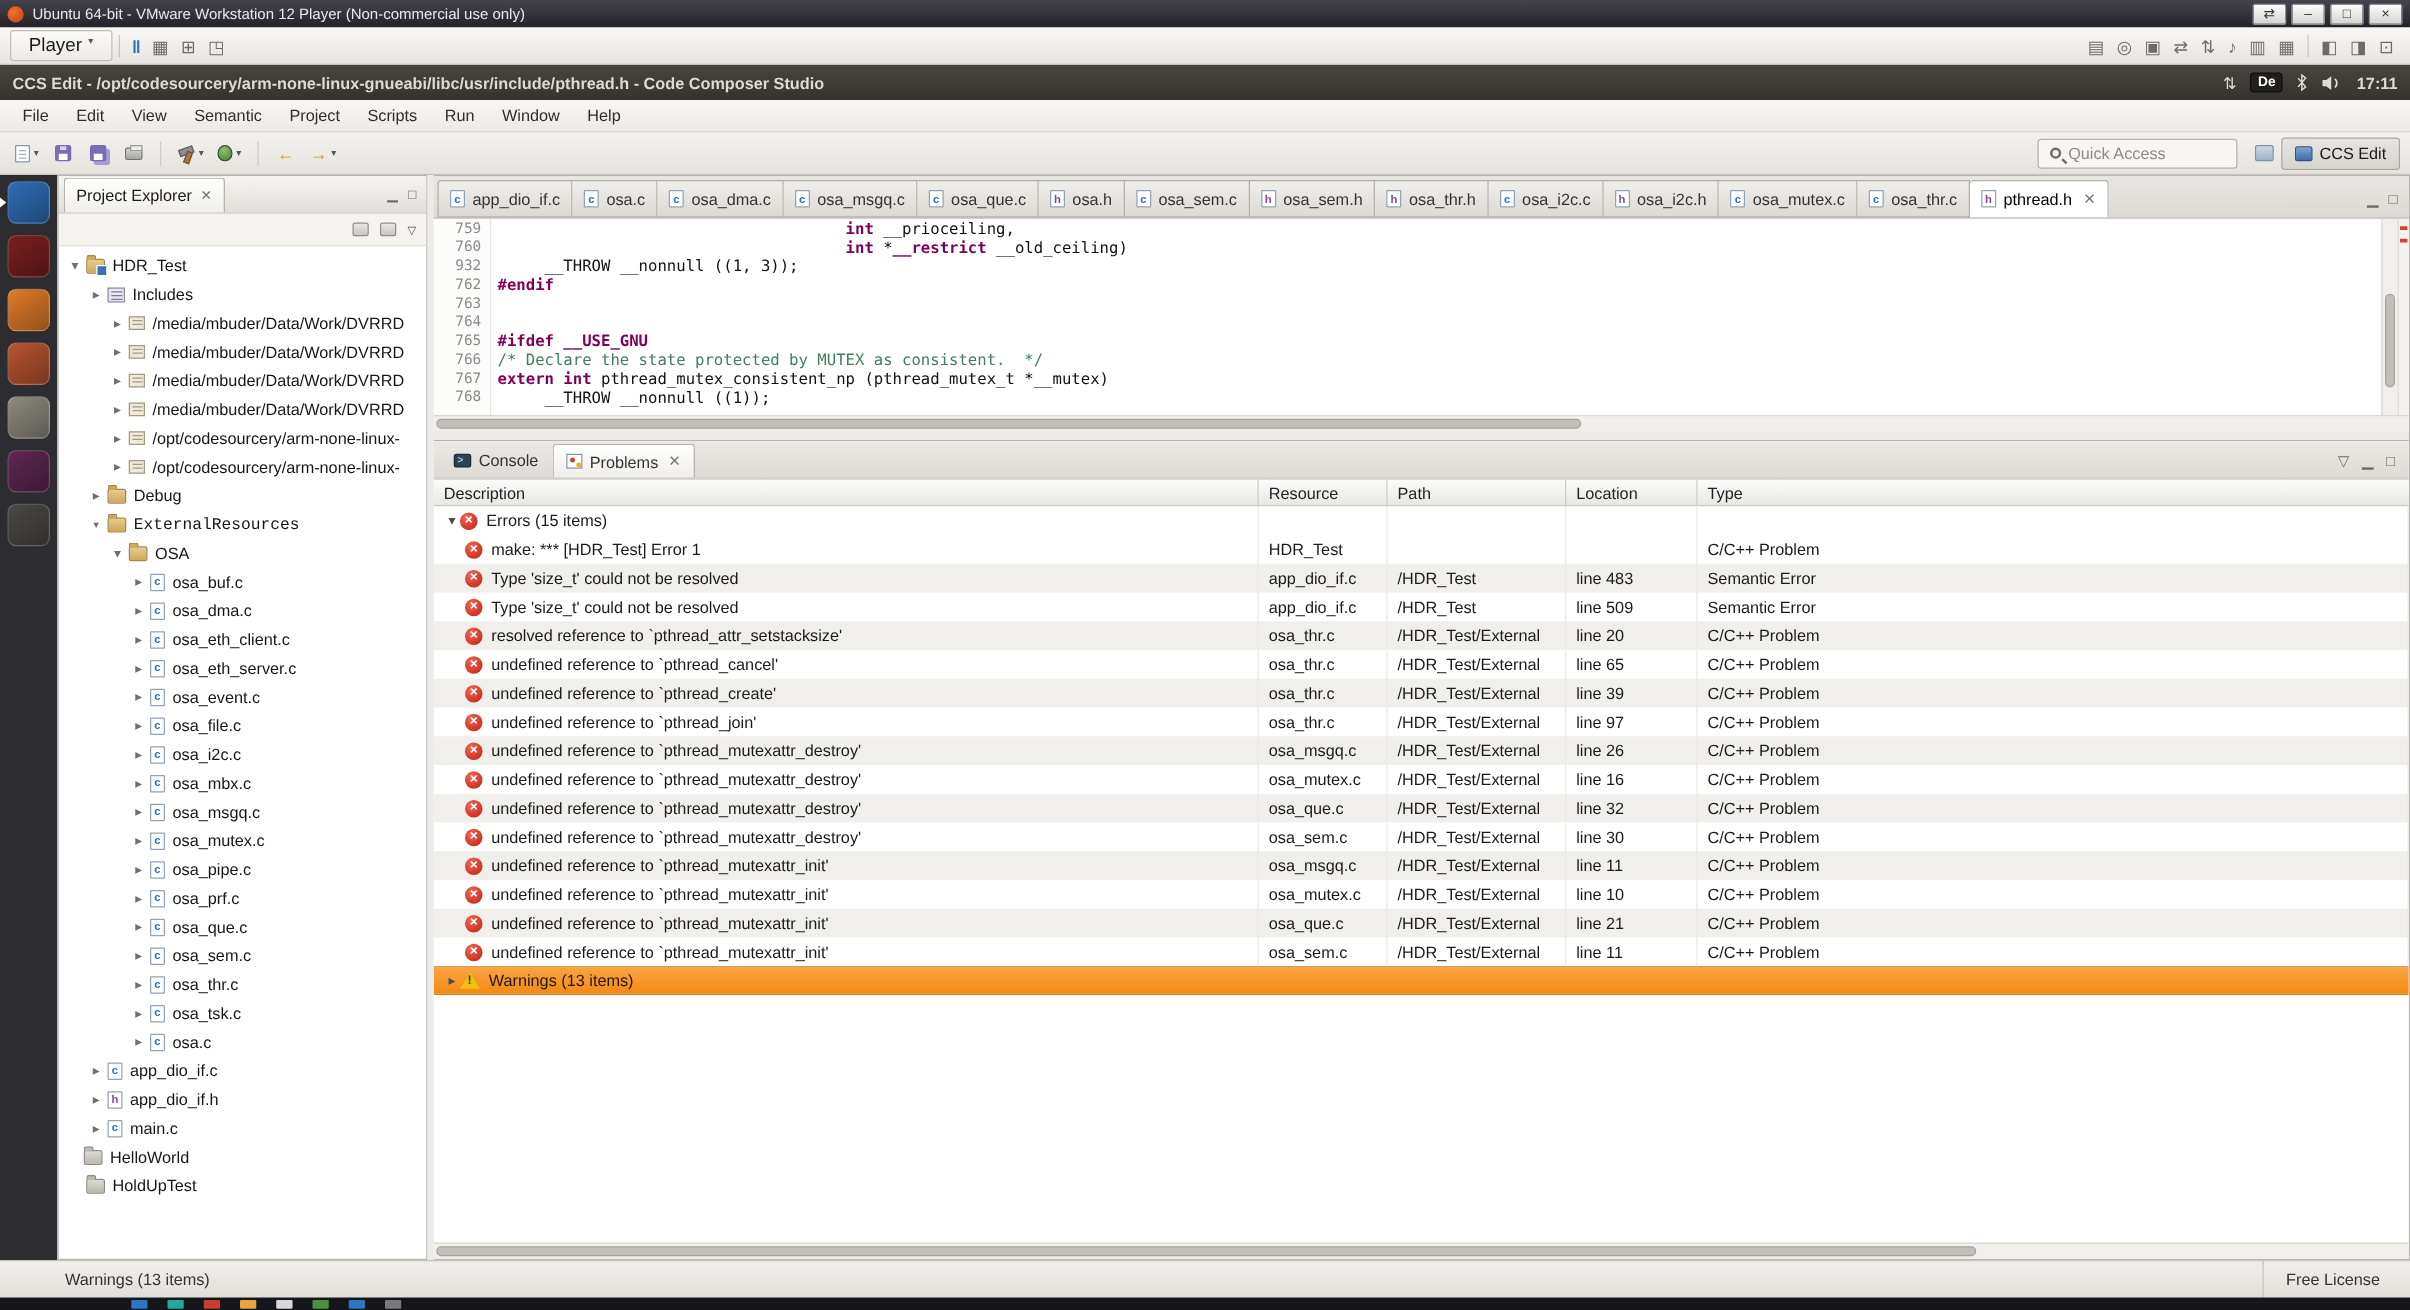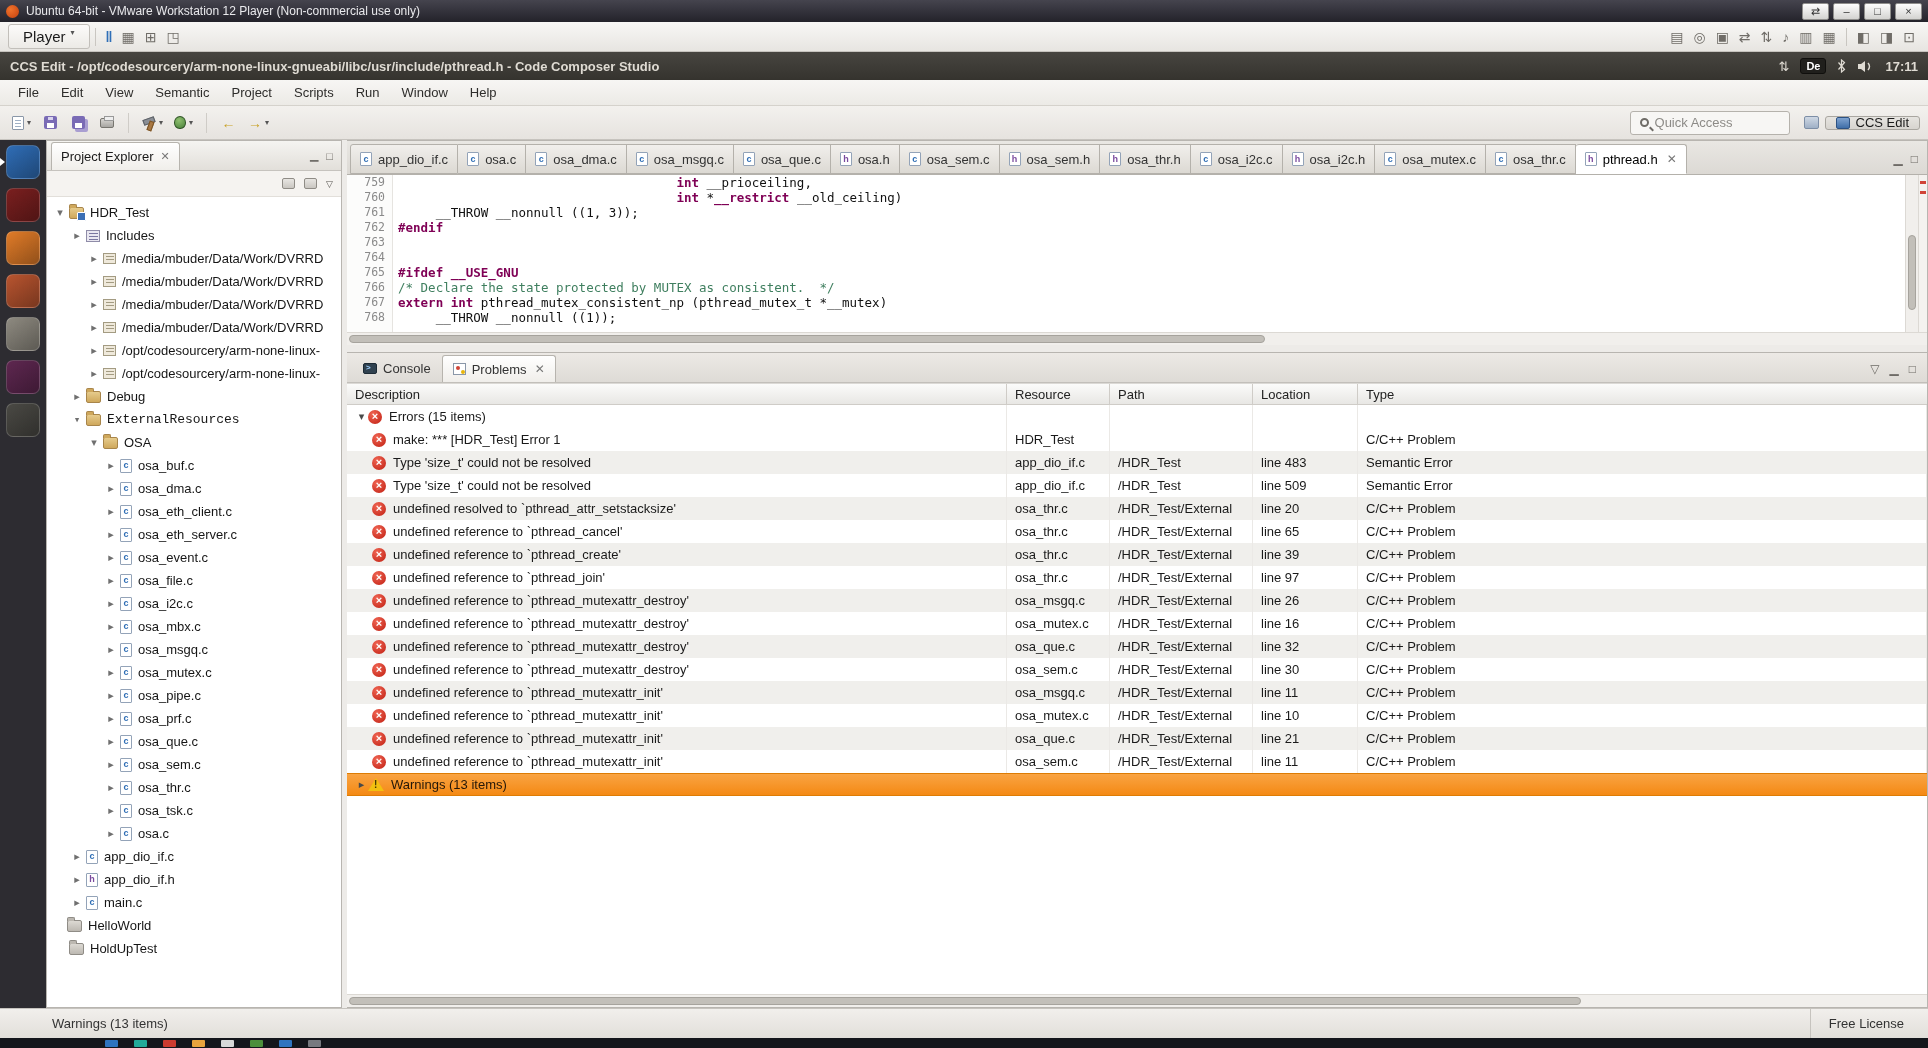--- a/index.html
+++ b/index.html
@@ -38,21 +38,21 @@
   #ccs-toolbar-left{display:flex;align-items:center;gap:3px}
   .tbtn{height:25px;min-width:25px;display:flex;align-items:center;justify-content:center;border-radius:3px;padding:0 4px;gap:3px}
   .tb-sep{width:1px;height:20px;background:#cfccc7;margin:0 6px}
   .dd::after{content:"▾";font-size:8px;color:#555}
   .tb-spacer{flex:1}
   .qa{display:flex;align-items:center;gap:6px;border:1px solid #b5b2ac;background:#f7f6f4;border-radius:3px;height:24px;padding:0 9px;color:#8d8b87;width:160px}
   .mag{width:9px;height:9px;border:2px solid #6f6c67;border-radius:50%;position:relative;flex:none}
   .mag::after{content:"";position:absolute;width:5px;height:2px;background:#6f6c67;transform:rotate(45deg);left:7px;top:8px}
   .persp-group{display:flex;align-items:center;gap:6px;margin-left:14px}
   .persp-grid{width:15px;height:13px;background:linear-gradient(#cfd8e4,#9fb0c6);border:1px solid #7d8ea6;border-radius:2px}
-  .persp{display:flex;align-items:center;gap:6px;border:1px solid #a9a6a0;background:linear-gradient(#e6e4e0,#d7d4cf);border-radius:3px;height:14px;padding:0 10px;font-size:13px}
+  .persp{display:flex;align-items:center;gap:6px;border:1px solid #a9a6a0;background:linear-gradient(#e6e4e0,#d7d4cf);border-radius:3px;height:26px;padding:0 10px;font-size:13px}
   .persp .picon{width:14px;height:12px;background:linear-gradient(#7fa3d0,#3f6ea8);border:1px solid #2d5283;border-radius:2px}
 
   
   .sh-page{width:12px;height:14px;background:#fff;border:1px solid #8a97a8;border-radius:1px;position:relative}
   .sh-page::after{content:"";position:absolute;left:2px;top:3px;width:6px;height:1px;background:#9fb0c4;box-shadow:0 3px 0 #9fb0c4,0 6px 0 #9fb0c4}
   .sh-floppy{width:13px;height:13px;background:#7a6bb5;border-radius:2px;position:relative}
   .sh-floppy::before{content:"";position:absolute;left:4px;top:1px;width:5px;height:3px;background:#d9d4ee}
   .sh-floppy::after{content:"";position:absolute;left:3px;bottom:1px;width:7px;height:5px;background:#fff}
   .sh-floppy2{width:13px;height:13px;background:#7a6bb5;border-radius:2px;position:relative;box-shadow:3px 3px 0 #a99ed1}
   .sh-floppy2::after{content:"";position:absolute;left:3px;bottom:1px;width:7px;height:5px;background:#fff}
@@ -617,21 +617,21 @@
             <span>▁</span>
             <span>□</span>
           </span>
         </div>
 
       <div id="editor-body">
         <div id="code-wrap">
           <div id="gutter">
               <div class="gl">759</div>
               <div class="gl">760</div>
-              <div class="gl">761</div>
+              <div class="gl">932</div>
               <div class="gl">762</div>
               <div class="gl">763</div>
               <div class="gl">764</div>
               <div class="gl">765</div>
               <div class="gl">766</div>
               <div class="gl">767</div>
               <div class="gl">768</div>
             </div>
           <div id="code"><div class="cl"><span class="seg-p">                                     </span><span class="seg-k">int</span><span class="seg-p"> __prioceiling,</span></div><div class="cl"><span class="seg-p">                                     </span><span class="seg-k">int</span><span class="seg-p"> *</span><span class="seg-k">__restrict</span><span class="seg-p"> __old_ceiling)</span></div><div class="cl"><span class="seg-p">     __THROW __nonnull ((1, 3));</span></div><div class="cl"><span class="seg-d">#endif</span></div><div class="cl"></div><div class="cl"></div><div class="cl"><span class="seg-d">#ifdef __USE_GNU</span></div><div class="cl"><span class="seg-c">/* Declare the state protected by MUTEX as consistent.  */</span></div><div class="cl"><span class="seg-k">extern</span><span class="seg-p"> </span><span class="seg-k">int</span><span class="seg-p"> pthread_mutex_consistent_np (pthread_mutex_t *__mutex)</span></div><div class="cl"><span class="seg-p">     __THROW __nonnull ((1));</span></div></div>
           <div id="v-scroll">
@@ -715,21 +715,21 @@
               </div>
               <div class="pcell col-res">app_dio_if.c</div>
               <div class="pcell col-path">/HDR_Test</div>
               <div class="pcell col-loc">line 509</div>
               <div class="pcell col-type">Semantic Error</div>
             </div>
             <div class="prow alt">
               <div class="pcell col-desc">
                 <span class="indent"></span>
                 <span class="err-icon"></span>
-                <span>undefined resolved to `pthread_attr_setstacksize'</span>
+                <span>resolved reference to `pthread_attr_setstacksize'</span>
               </div>
               <div class="pcell col-res">osa_thr.c</div>
               <div class="pcell col-path">/HDR_Test/External</div>
               <div class="pcell col-loc">line 20</div>
               <div class="pcell col-type">C/C++ Problem</div>
             </div>
             <div class="prow">
               <div class="pcell col-desc">
                 <span class="indent"></span>
                 <span class="err-icon"></span>

